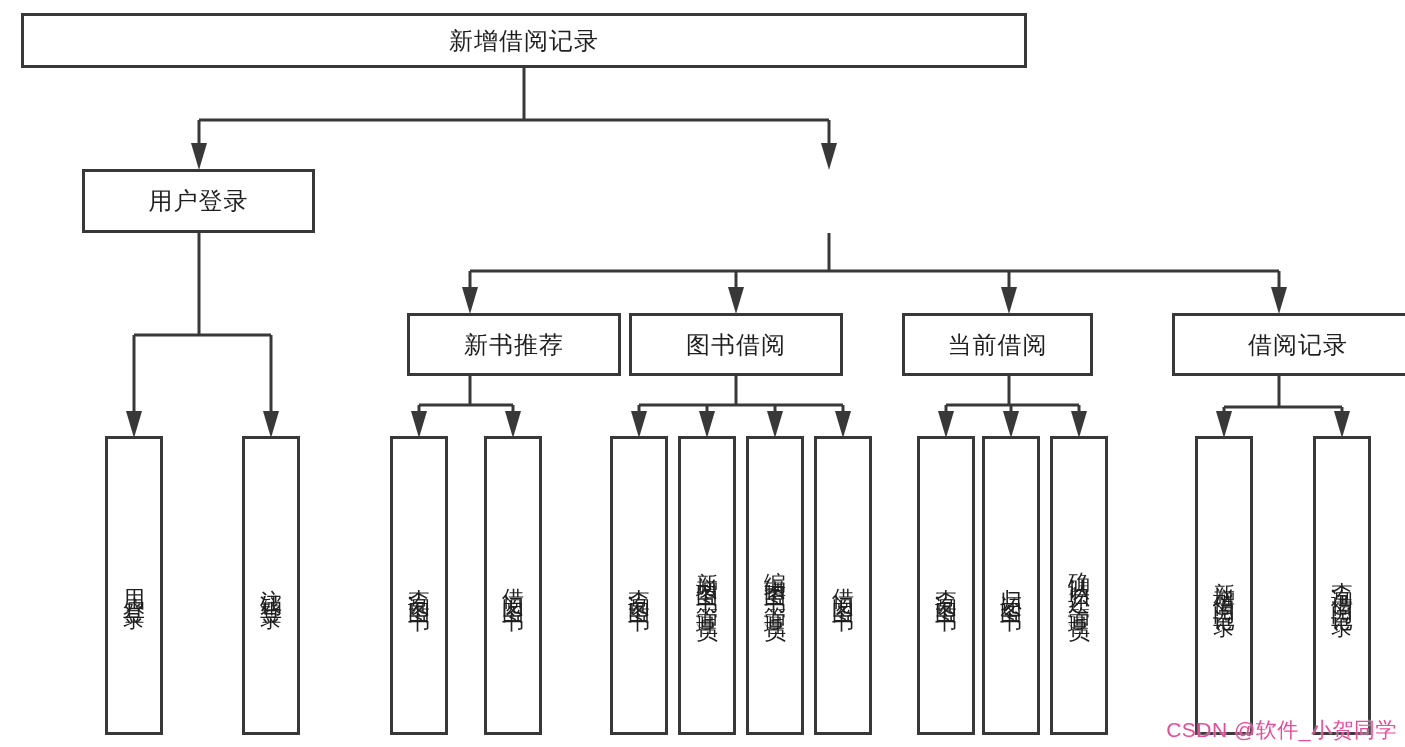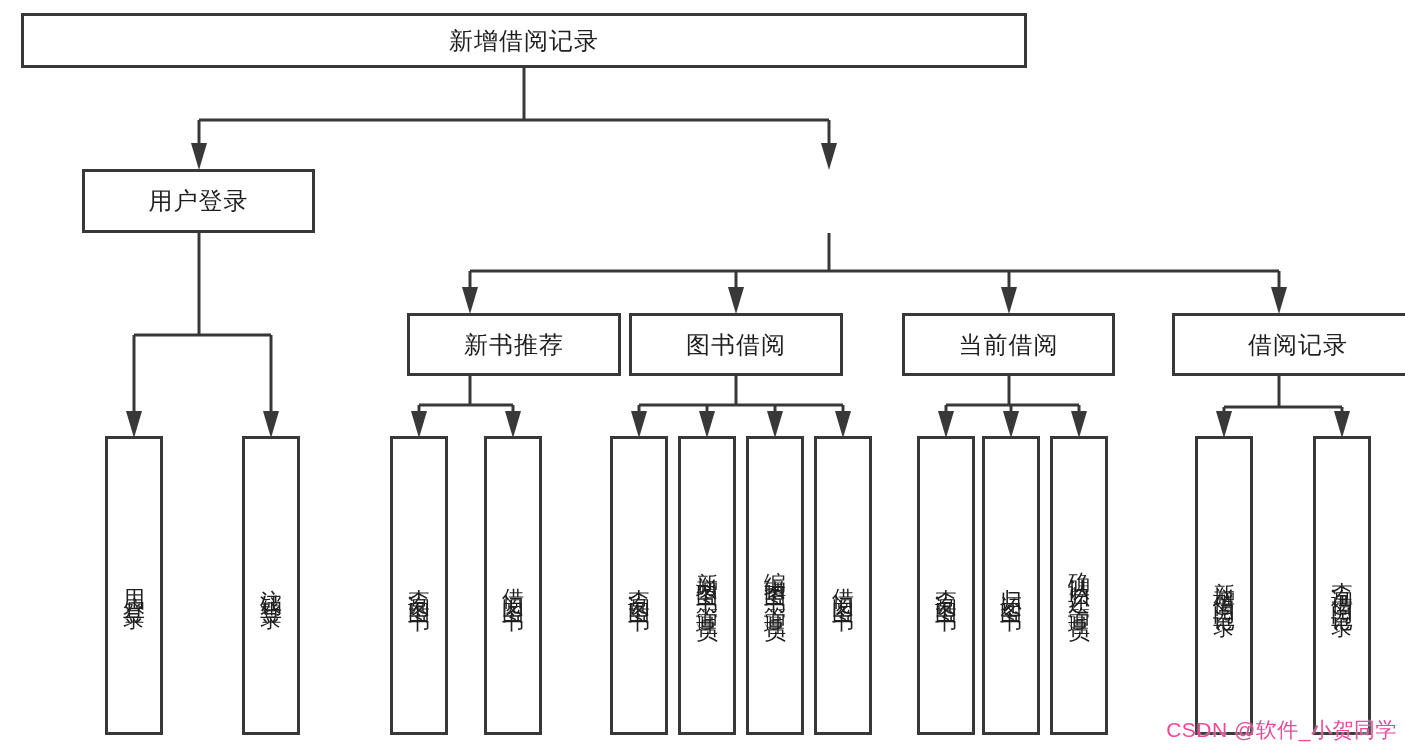--- a/index.html
+++ b/index.html
@@ -34,21 +34,21 @@
   .node-h .label {
     font-size: 24px;
     letter-spacing: 1px;
     white-space: nowrap;
   }
   .node-root   { left: 21px;  top: 13px;  width: 1006px; height: 55px; }
   .node-l1-a   { left: 82px;  top: 169px; width: 233px;  height: 64px; }
   .node-l1-b   { left: 712px; top: 169px; width: 234px;  height: 64px; }
   .node-l2-a   { left: 363px; top: 313px; width: 214px;  height: 63px; margin-left: 44px; }
   .node-l2-b   { left: 629px; top: 313px; width: 214px;  height: 63px; justify-content: center; }
-  .node-l2-c   { left: 902px; top: 313px; width: 213px;  height: 63px; text-align: center; }
+  .node-l2-c   { left: 902px; top: 313px; width: 191px;  height: 63px; text-align: center; }
   .node-l2-d   { left: 1172px;top: 313px; width: 252px;  height: 63px; }
   .leaf {
     top: 436px;
     width: 58px;
     height: 299px;
   }
   .leaf .label {
     writing-mode: vertical-rl;
     text-orientation: mixed;
     font-size: 22px;

